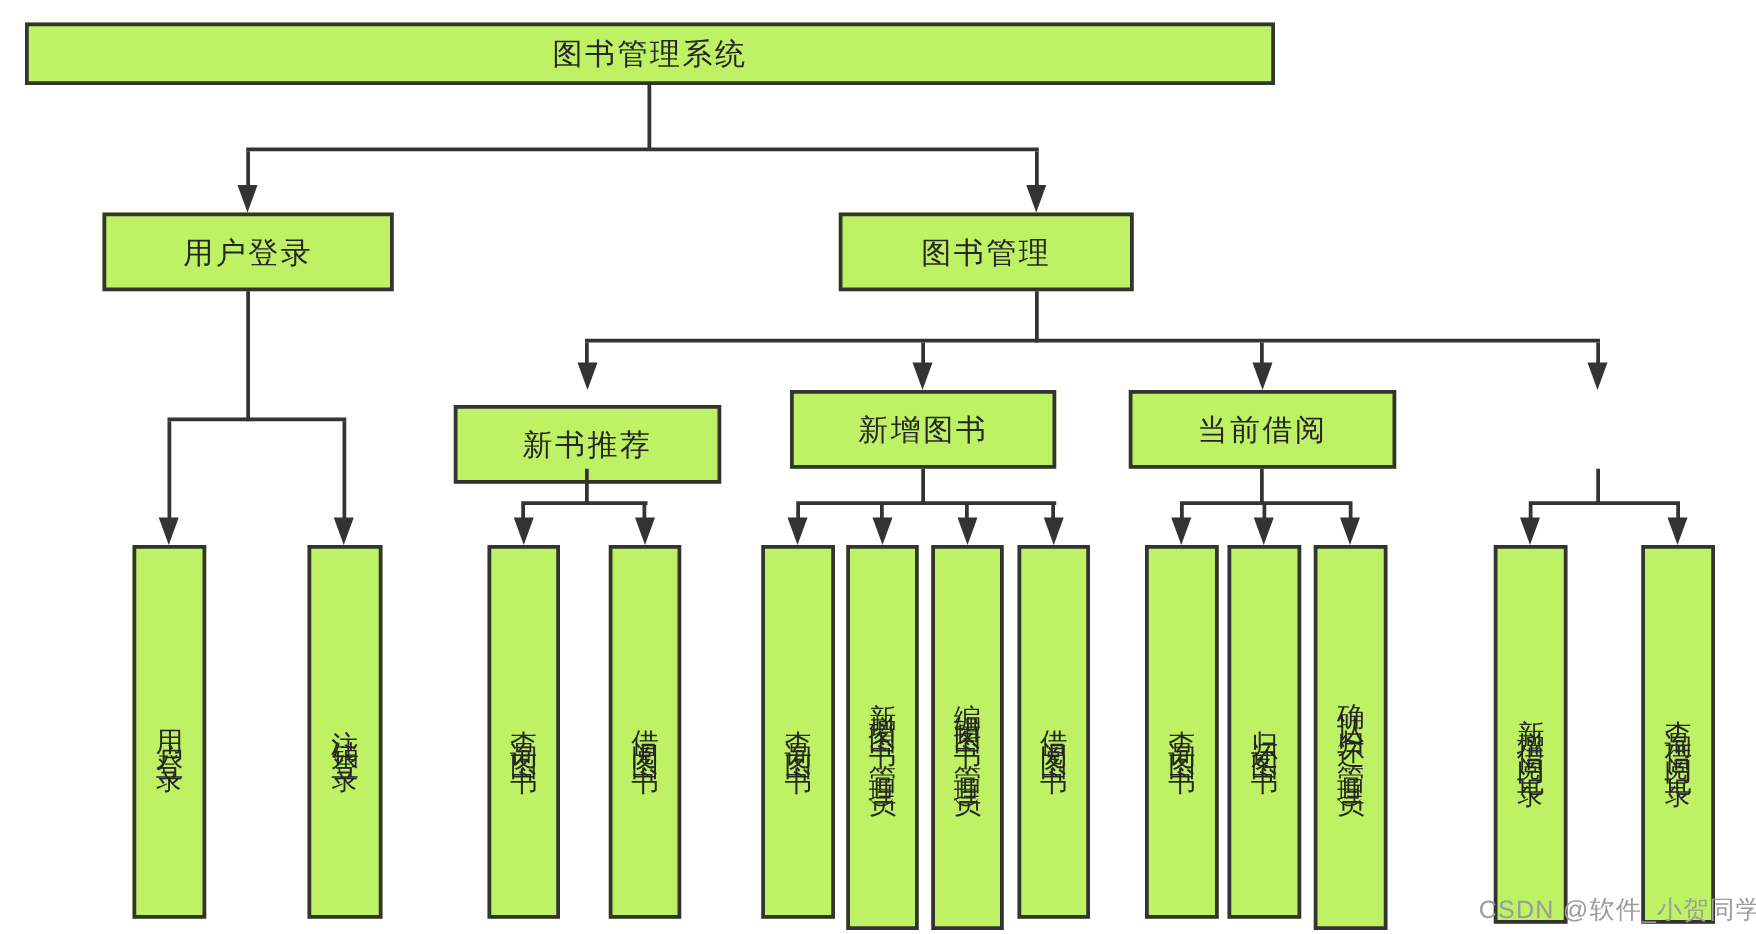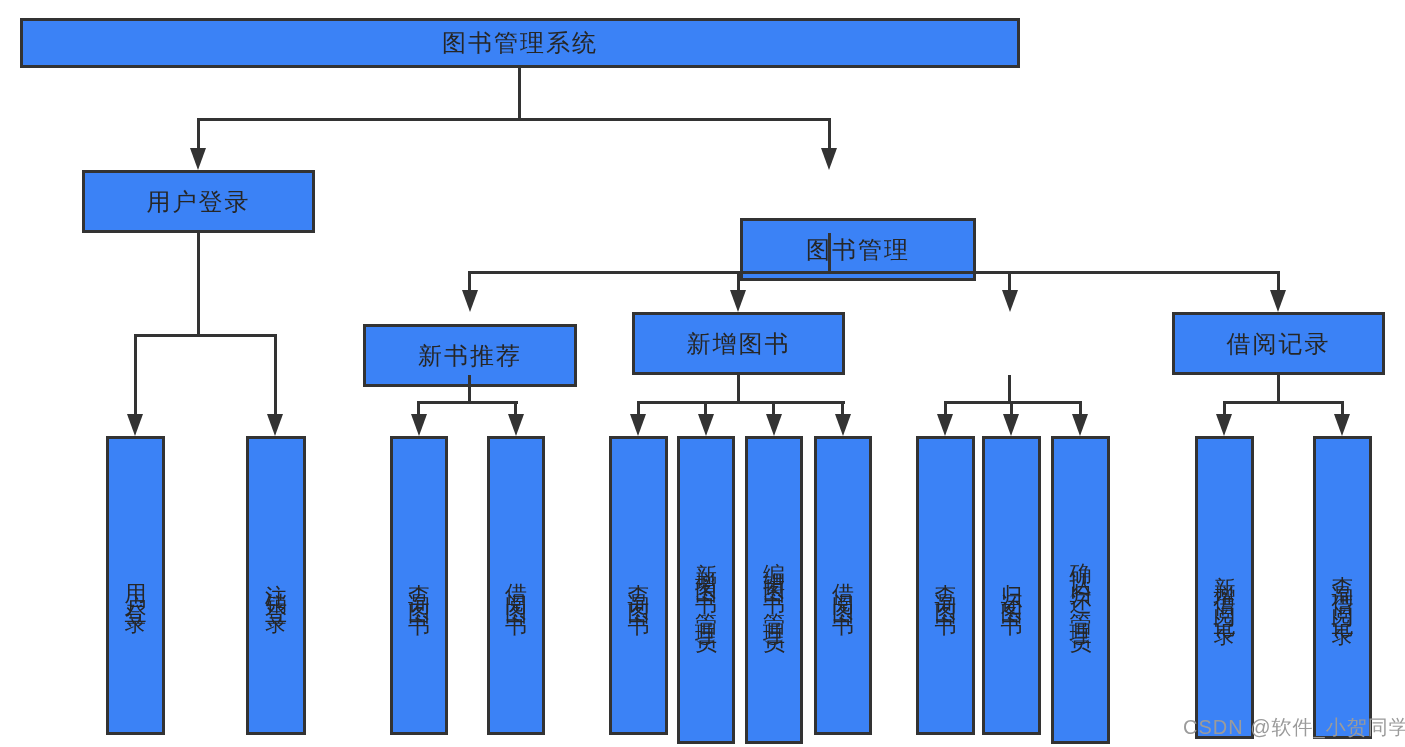--- a/index.html
+++ b/index.html
@@ -8,21 +8,21 @@
     width: 1405px;
     height: 747px;
     background: #ffffff;
     font-family: "Liberation Sans", "DejaVu Sans", sans-serif;
     overflow: hidden;
   }
   .box {
     position: absolute;
     box-sizing: border-box;
     border: 3px solid #333333;
-    background: #3b82f6;
+    background: #bef264;
     display: flex;
     align-items: center;
     justify-content: center;
     color: #262626;
   }
   .hnode { font-size: 24px; letter-spacing: 2px; white-space: nowrap; }
   .leaf .vtext {
     writing-mode: vertical-rl;
     text-orientation: mixed;
     font-size: 22px;
@@ -63,21 +63,21 @@
   <div class="vline" style="left:518px; top:68px; height:52px;"></div>
   <div class="hline" style="left:197px; top:118px; width:634px;"></div>
   <div class="vline" style="left:197px; top:121px; height:29px;"></div>
   <div class="arrow" style="left:190px; top:148px;"></div>
   <div class="vline" style="left:828px; top:121px; height:29px;"></div>
   <div class="arrow" style="left:821px; top:148px;"></div>
 
   <div class="box hnode" style="left:82px; top:170px; width:233px; height:63px;">
     <span>用户登录</span>
   </div>
-  <div class="box hnode" style="left:740px; top:170px; width:236px; height:63px;margin-top:48px;">
+  <div class="box hnode" style="left:671px; top:170px; width:236px; height:63px;">
     <span>图书管理</span>
   </div>
 
   <div class="vline" style="left:197px; top:233px; height:104px;"></div>
   <div class="hline" style="left:134px; top:334px; width:143px;"></div>
   <div class="vline" style="left:134px; top:337px; height:79px;"></div>
   <div class="arrow" style="left:127px; top:414px;"></div>
   <div class="vline" style="left:274px; top:337px; height:79px;"></div>
   <div class="arrow" style="left:267px; top:414px;"></div>
 
@@ -91,22 +91,22 @@
   <div class="arrow" style="left:1002px; top:290px;"></div>
   <div class="vline" style="left:1277px; top:274px; height:18px;"></div>
   <div class="arrow" style="left:1270px; top:290px;"></div>
 
   <div class="box hnode" style="left:363px; top:312px; width:214px; height:63px;margin-top:12px;">
     <span>新书推荐</span>
   </div>
   <div class="box hnode" style="left:632px; top:312px; width:213px; height:63px;">
     <span>新增图书</span>
   </div>
-  <div class="box hnode" style="left:1172px; top:312px; width:213px; height:63px;">
-    <span>借阅记录</span>
+  <div class="box hnode" style="left:903px; top:312px; width:214px; height:63px;">
+    <span>当前借阅</span>
   </div>
 
   <div class="vline" style="left:468px; top:375px; height:29px;"></div>
   <div class="hline" style="left:417px; top:401px; width:101px;"></div>
   <div class="vline" style="left:417px; top:404px; height:12px;"></div>
   <div class="arrow" style="left:411px; top:414px;"></div>
   <div class="vline" style="left:514px; top:404px; height:12px;"></div>
   <div class="arrow" style="left:508px; top:414px;"></div>
 
   <div class="vline" style="left:737px; top:375px; height:29px;"></div>

